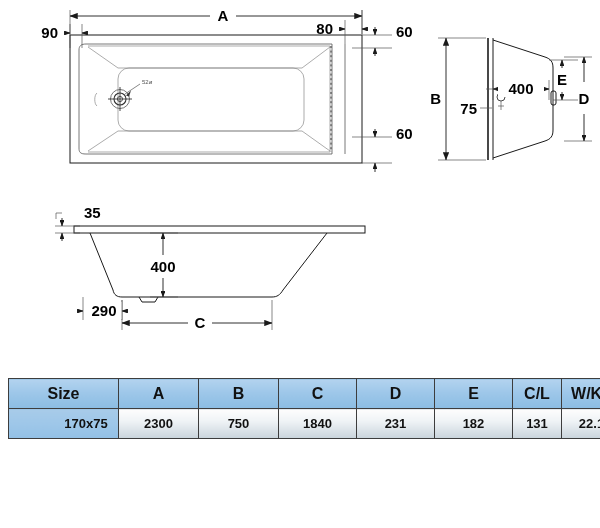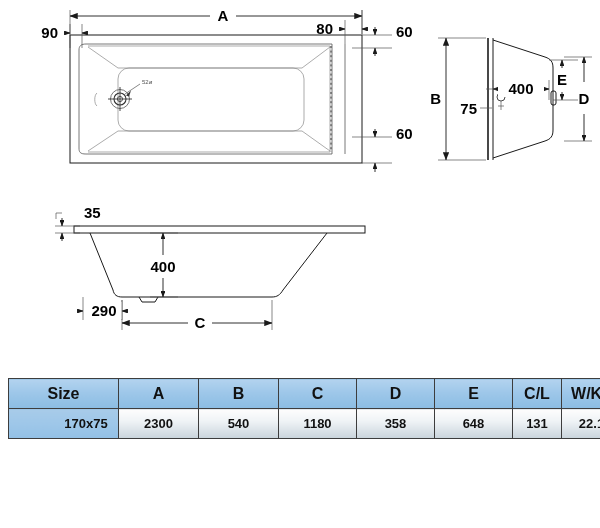--- a/index.html
+++ b/index.html
@@ -323,22 +323,22 @@
         <th>D</th>
         <th>E</th>
         <th>C/L</th>
         <th>W/Kg</th>
       </tr>
     </thead>
     <tbody>
       <tr>
         <td class="size-cell">170x75</td>
         <td>2300</td>
-        <td>540</td>
-        <td>1180</td>
-        <td>358</td>
-        <td>648</td>
+        <td>750</td>
+        <td>1840</td>
+        <td>231</td>
+        <td>182</td>
         <td>131</td>
         <td>22.1</td>
       </tr>
     </tbody>
   </table>
 </div>
 
 </body></html>

